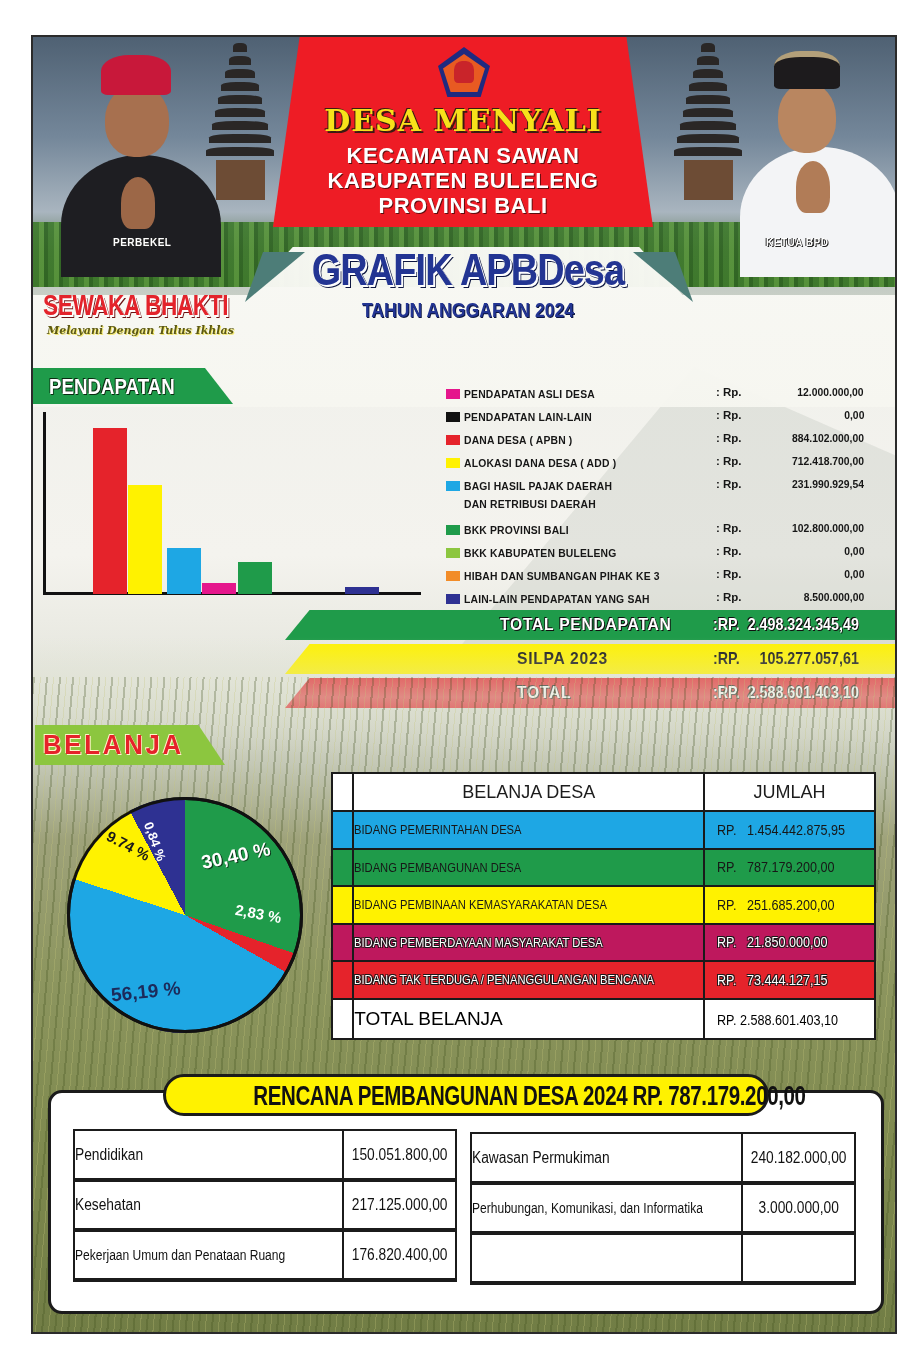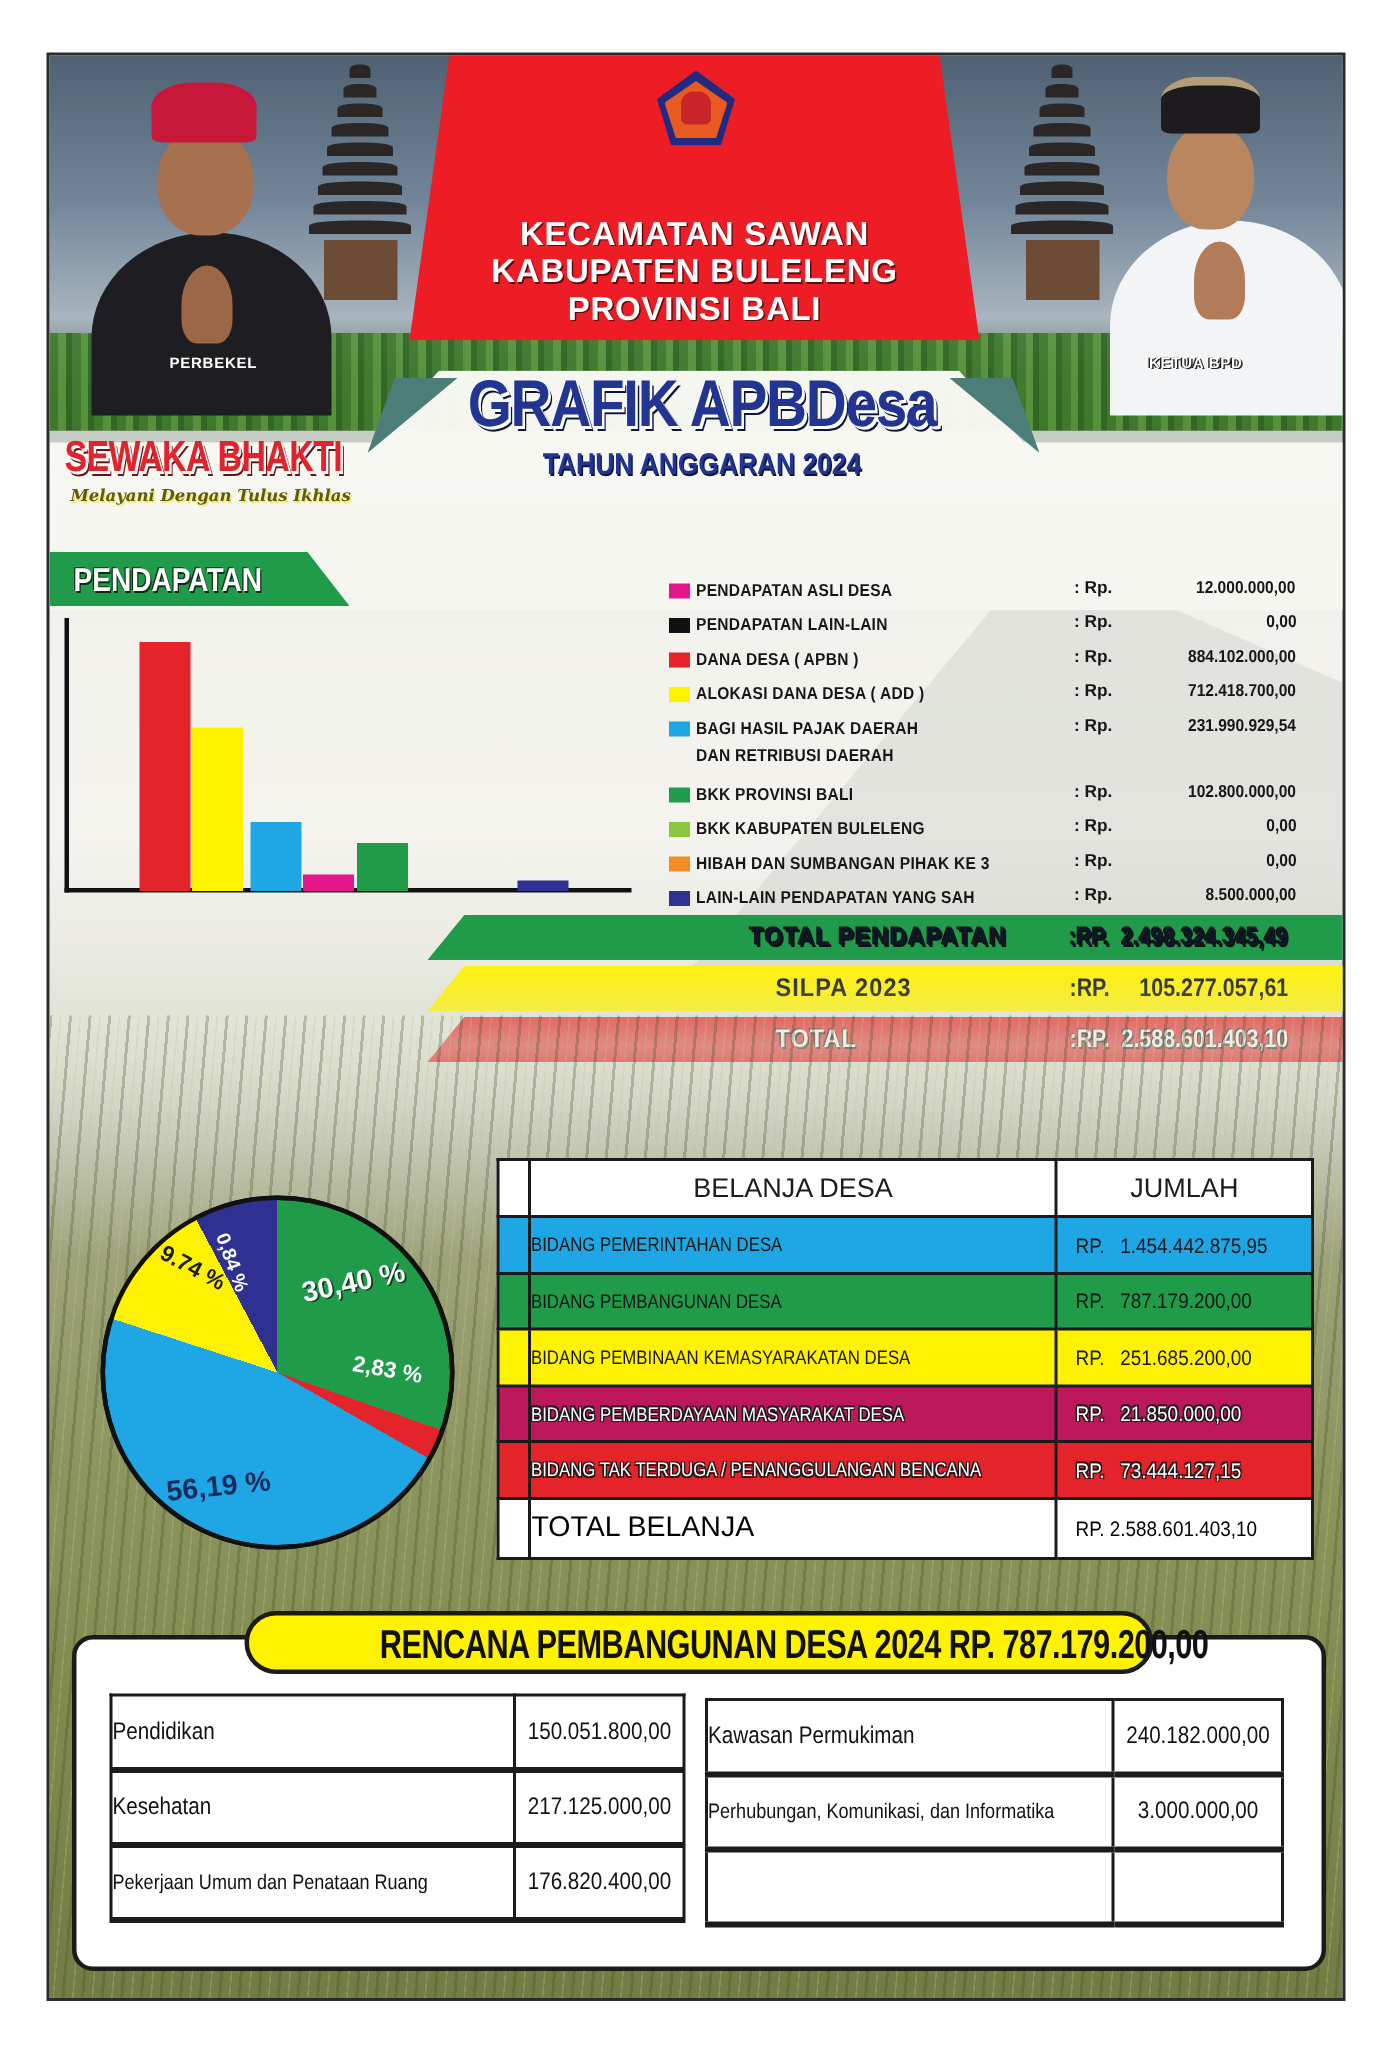--- a/index.html
+++ b/index.html
@@ -91,21 +91,21 @@
   .pend-sw { position: absolute; left: 0; top: 4px; width: 14px; height: 10px; }
   .pend-label { position: absolute; left: 18px; top: 1px; width: 250px; line-height: 17px; transform: scaleX(.9); transform-origin: left; letter-spacing: .2px; }
   .pend-rp { position: absolute; left: 270px; top: 1px; }
   .pend-val { position: absolute; right: 2px; top: 1px; transform: scaleX(.9); transform-origin: right; }
 
   
   .tot { position: absolute; left: 252px; width: 614px; height: 30px;
     clip-path: polygon(4% 0, 100% 0, 100% 100%, 0 100%); font-weight: bold; }
   .tot .lbl { position: absolute; left: 215px; top: 5px; font-size: 17px; letter-spacing: .8px; transform: scaleX(.92); transform-origin: left; }
   .tot .val { position: absolute; left: 428px; top: 5px; font-size: 17px; transform: scaleX(.84); transform-origin: left; white-space: pre; }
-  .tot-green { top: 573px; background: #1f9b4a; color: #0f172a; }
+  .tot-green { top: 573px; background: #1f9b4a; color: #ffffff; }
   .tot-green .lbl, .tot-green .val, .tot-red .lbl, .tot-red .val { text-shadow: 1px 1px 0 #111, -1px -1px 0 #111; }
   .tot-yellow { top: 607px; background: #fff200; color: #151515; }
   .tot-red { top: 641px; background: #e5232b; color: #fff; }
 
   
   .pie { position: absolute; left: 34px; top: 760px; width: 236px; height: 236px; border-radius: 50%;
     border: 3px solid #111; }
   .pie-lbl { position: absolute; font-weight: bold; font-size: 17px; }
 
   
@@ -197,20 +197,21 @@
     <div class="person-head" style="left:60px;top:46px;width:58px;height:70px;background:#b98660;"></div>
     <div class="hat" style="left:56px;top:14px;width:66px;height:38px;background:#1d1b1d;border-top:6px solid #b3a07a;"></div>
     <div class="hands" style="left:78px;top:124px;background:#b17c57;"></div>
     <div class="caption" style="left:48px;top:200px;">KETUA BPD</div>
   </div>
 
   <div class="red-header"></div>
   <div class="emblem"></div>
   <div class="emblem-inner"></div>
   <div class="emblem-core"></div>
+  <div class="title-desa">DESA MENYALI</div>
   <div class="title-sub" style="top:106px;">KECAMATAN SAWAN</div>
   <div class="title-sub" style="top:131px;">KABUPATEN BULELENG</div>
   <div class="title-sub" style="top:156px;">PROVINSI BALI</div>
   <div class="grafik">GRAFIK APBDesa</div>
   <div class="tahun">TAHUN ANGGARAN 2024</div>
 
   <div class="sewaka">SEWAKA BHAKTI</div>
   <div class="sewaka-tag">Melayani Dengan Tulus Ikhlas</div>
 
   <div class="banner banner-pend">
@@ -296,20 +297,23 @@
     <span class="val">:RP.     105.277.057,61</span>
   </div>
   <div class="tot tot-red">
     <span class="lbl" style="left:232px">TOTAL</span>
     <span class="val">:RP.  2.588.601.403,10</span>
   </div>
 
   <div class="haze"></div>
   <div class="grass"></div>
 
+  <div class="banner banner-bel">
+    <span>BELANJA</span>
+  </div>
 
   <div class="pie" style="background: conic-gradient(#1f9b4a 0deg 109.4deg, #e5232b 109.4deg 119.6deg, #1ea7e4 119.6deg 321.9deg, #fff200 321.9deg 356.97deg, #2e3192 356.97deg 360deg);"></div>
 
   <div class="pie" style="background: conic-gradient(transparent 0deg 332deg, #2e3192 332deg 360deg); border-color: transparent;"></div>
   <div class="pie" style="background: conic-gradient(transparent 0deg 288deg, #fff200 288deg 332deg, transparent 332deg 360deg); border-color: transparent;"></div>
   <div class="pie" style="background: transparent;"></div>
 
   <span class="pie-lbl" style="left:78px;top:944px;color:#1c2a5a;font-size:19px;transform:rotate(-6deg);">56,19 %</span>
   <span class="pie-lbl" style="left:168px;top:808px;color:#ffffff;font-size:19px;transform:rotate(-12deg);text-shadow:1px 1px 0 #0b3b1b;">30,40 %</span>
   <span class="pie-lbl" style="left:72px;top:800px;color:#1a1a1a;font-size:15px;transform:rotate(28deg);">9.74 %</span>

